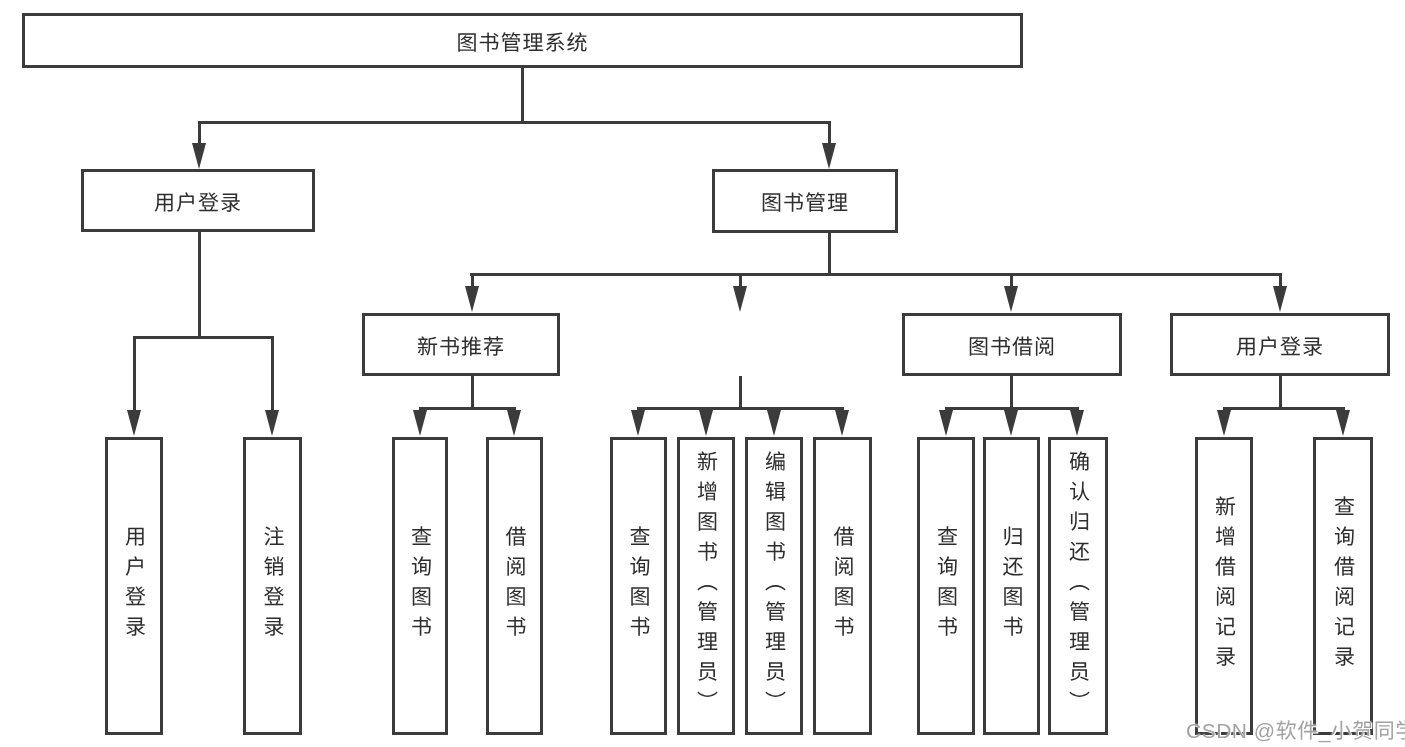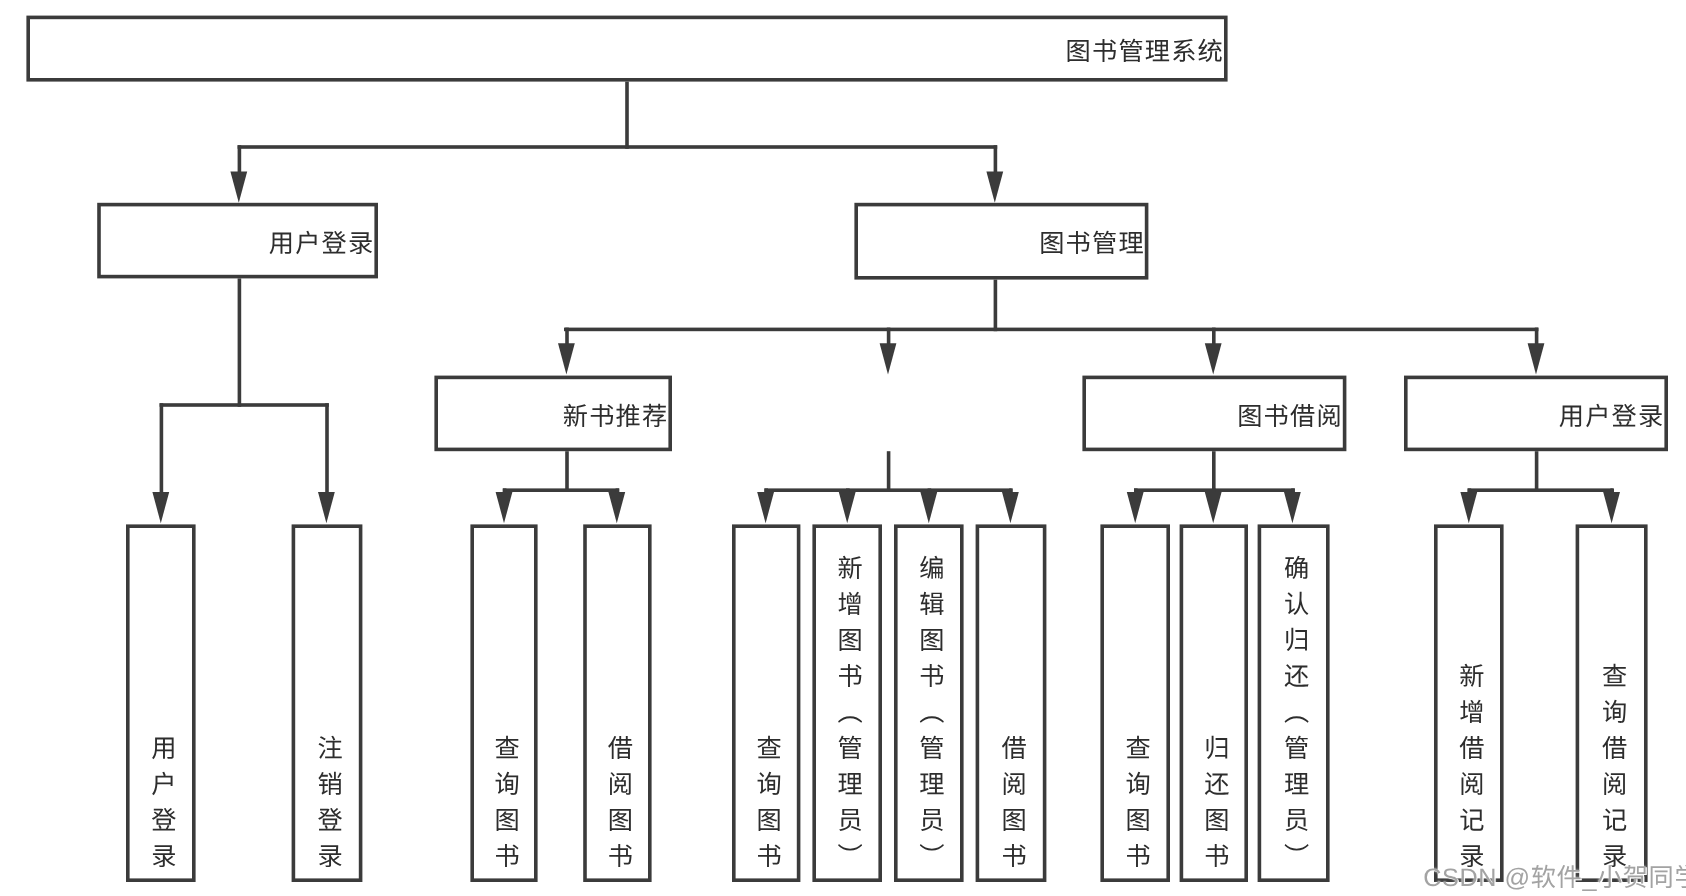--- a/index.html
+++ b/index.html
@@ -10,21 +10,21 @@
     font-family:"Liberation Sans", sans-serif;
     overflow:hidden;
   }
   .box{
     position:absolute;
     box-sizing:border-box;
     border:3px solid #3b3b3b;
     background:#ffffff;
     display:flex;
     align-items:center;
-    justify-content:flex-end;
+    justify-content:center;
     color:#2d2d2d;
     font-size:21px;
     letter-spacing:1px;
     white-space:nowrap;
   }
   .vbox{
     writing-mode:vertical-rl;
     text-orientation:mixed;
     letter-spacing:9px;
     line-height:1;
@@ -61,21 +61,21 @@
   <div class="vl" style="left:521px;top:68px;height:56px;"></div>
   <div class="hl" style="left:198px;top:121px;width:633px;"></div>
   <div class="vl" style="left:198px;top:121px;height:26px;"></div>
   <div class="ar" style="left:192px;top:143px;"></div>
   <div class="vl" style="left:828px;top:121px;height:26px;"></div>
   <div class="ar" style="left:822px;top:143px;"></div>
 
   <div class="box" style="left:81px;top:169px;width:234px;height:63px;">
     <span>用户登录</span>
   </div>
-  <div class="box" style="left:712px;top:169px;width:245px;height:64px;">
+  <div class="box" style="left:712px;top:169px;width:186px;height:64px;">
     <span>图书管理</span>
   </div>
 
   <div class="vl" style="left:198px;top:232px;height:107px;"></div>
   <div class="hl" style="left:133px;top:336px;width:141px;"></div>
   <div class="vl" style="left:133px;top:336px;height:78px;"></div>
   <div class="ar" style="left:127px;top:410px;"></div>
   <div class="vl" style="left:271px;top:336px;height:78px;"></div>
   <div class="ar" style="left:265px;top:410px;"></div>
 

